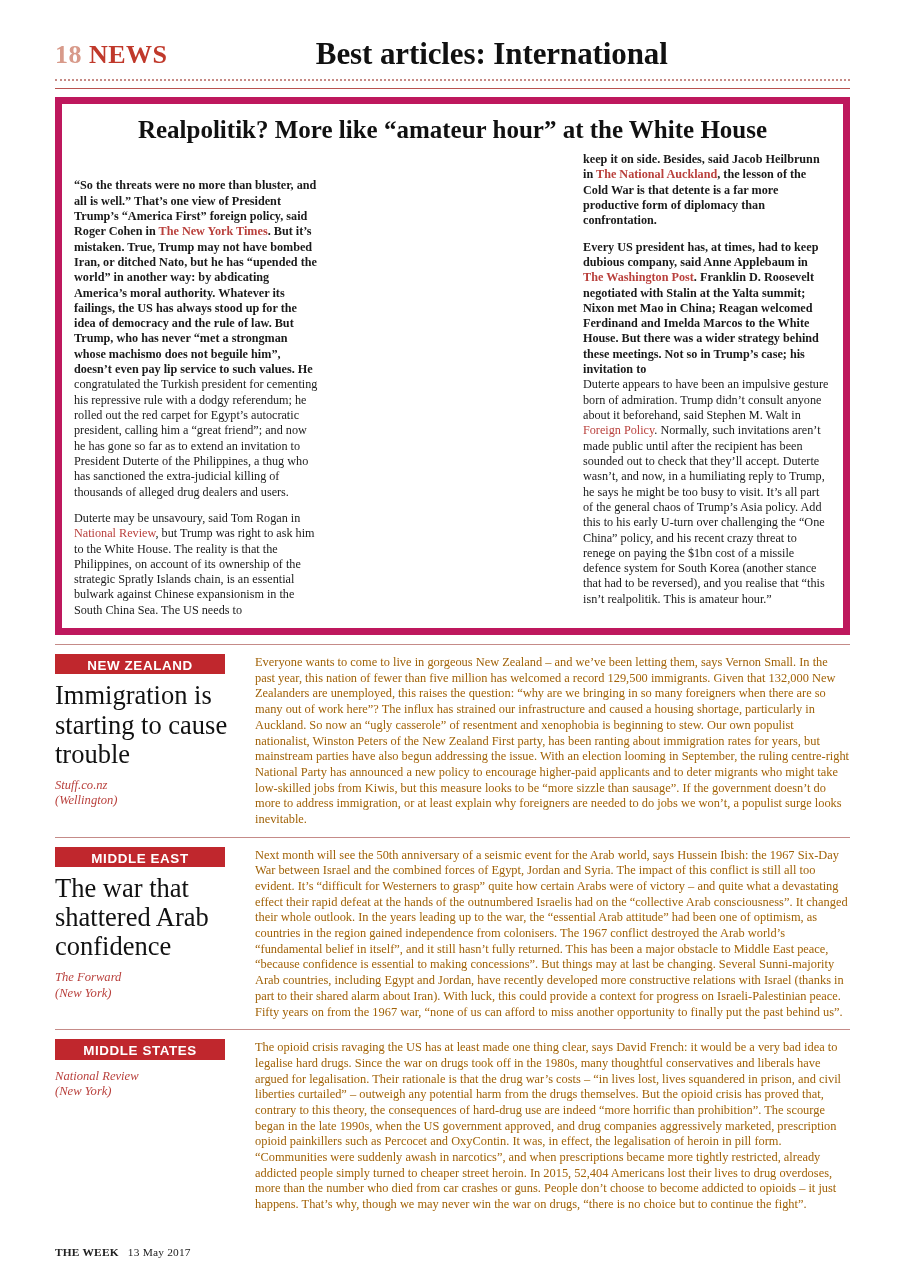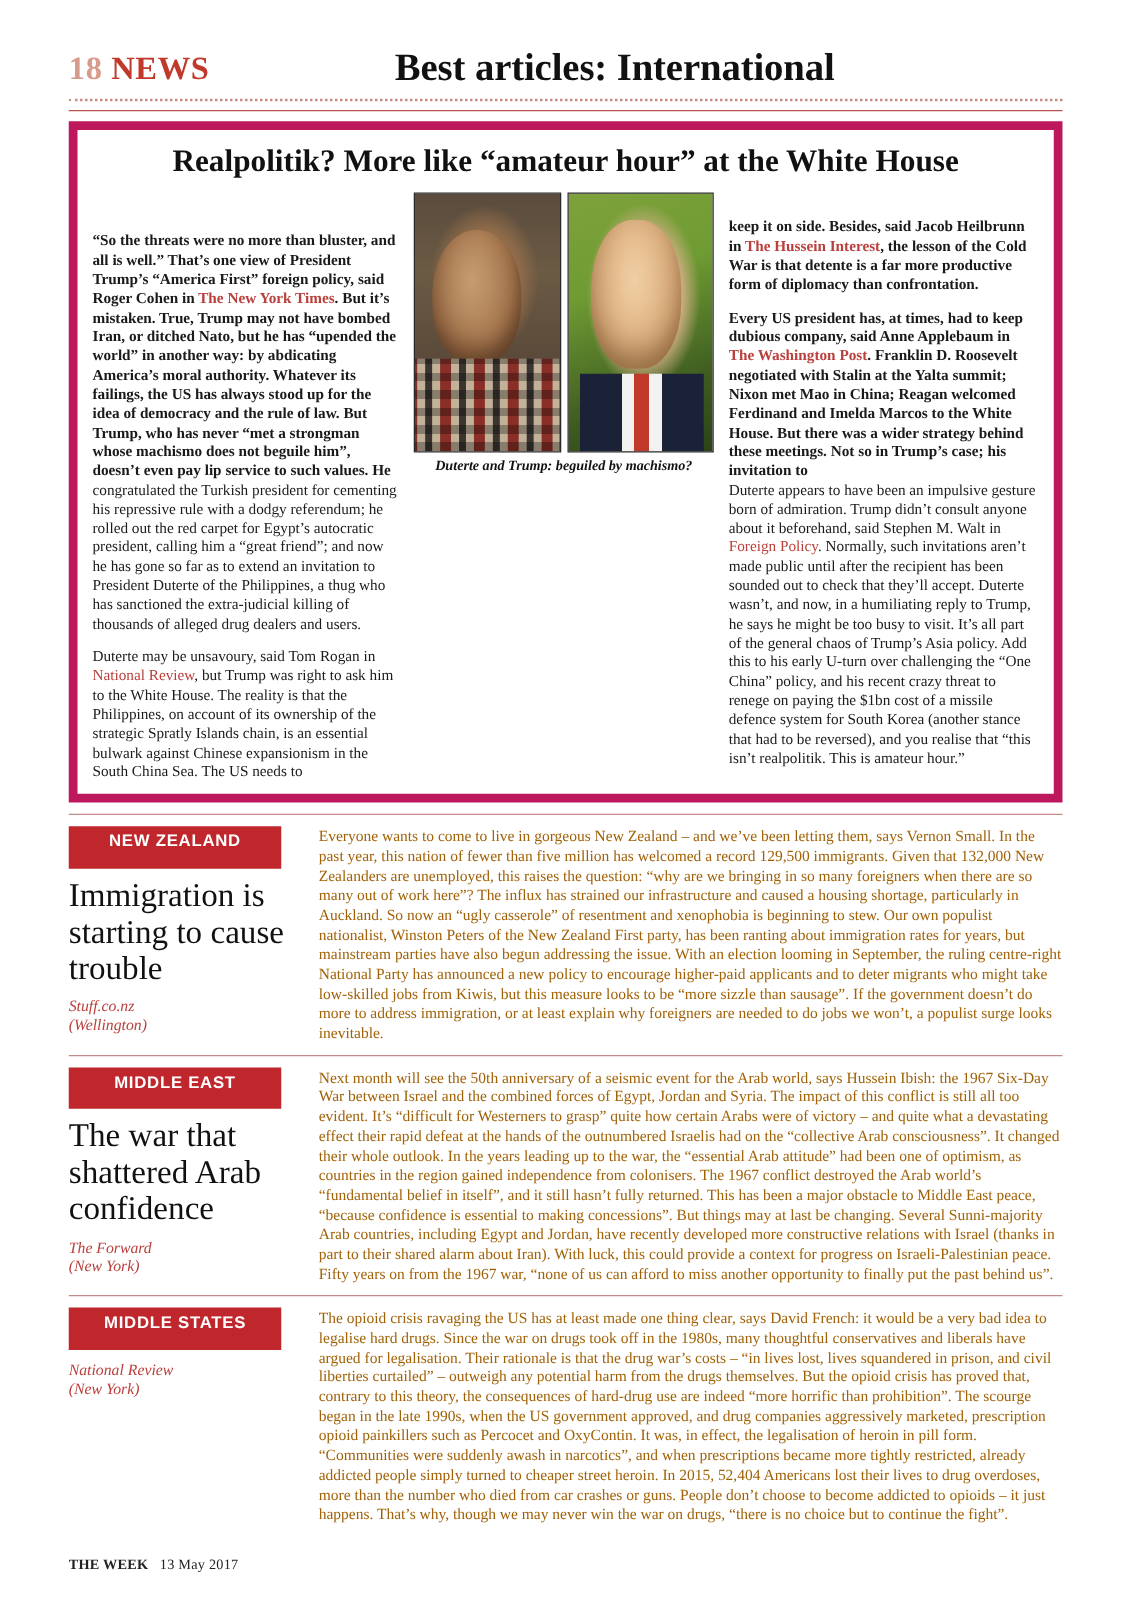--- a/index.html
+++ b/index.html
@@ -188,21 +188,21 @@
   }
   .kicker {
     display: inline-block;
     background: #c0272d;
     color: #ffffff;
     font-family: "Liberation Sans", sans-serif;
     font-weight: 700;
     font-size: 13.4px;
     letter-spacing: 0.6px;
     line-height: 1;
-    padding: 5px 0 15px 0;
+    padding: 5px 0 2px 0;
     width: 170px;
     text-align: center;
     box-sizing: border-box;
   }
   .sec-headline {
     font-size: 26.5px;
     line-height: 1.1;
     margin-top: 7px;
     color: #111;
     font-weight: 400;
@@ -252,30 +252,23 @@
 
   <div class="lead-box">
     <div class="lead-headline">Realpolitik? More like “amateur hour” at the White House</div>
 
     <div class="lead-body">
       <div class="lead-top">
         <div class="lead-left">
           <p><span>“So the threats were no more than bluster, and all is well.” That’s one view of President Trump’s “America First” foreign policy, said Roger Cohen in </span><span class="src">The New York Times</span><span>. But it’s mistaken. True, Trump may not have bombed Iran, or ditched Nato, but he has “upended the world” in another way: by abdicating America’s moral authority. Whatever its failings, the US has always stood up for the idea of democracy and the rule of law. But Trump, who has never “met a strongman whose machismo does not beguile him”, doesn’t even pay lip service to such values. He</span></p>
         </div>
 
-        <div class="figure">
-          <div class="photos">
-            <div class="photo photo-duterte"></div>
-            <div class="photo photo-trump"></div>
-          </div>
-          <div class="fig-caption">Duterte and Trump: beguiled by machismo?</div>
-        </div>
 
         <div class="lead-right">
-          <p><span>keep it on side. Besides, said Jacob Heilbrunn in </span><span class="src">The Hussein Interest</span><span>, the lesson of the Cold War is that detente is a far more productive form of diplomacy than confrontation.</span></p>
+          <p><span>keep it on side. Besides, said Jacob Heilbrunn in </span><span class="src">The National Auckland</span><span>, the lesson of the Cold War is that detente is a far more productive form of diplomacy than confrontation.</span></p>
           <p><span>Every US president has, at times, had to keep dubious company, said Anne Applebaum in </span><span class="src">The Washington Post</span><span>. Franklin D. Roosevelt negotiated with Stalin at the Yalta summit; Nixon met Mao in China; Reagan welcomed Ferdinand and Imelda Marcos to the White House. But there was a wider strategy behind these meetings. Not so in Trump’s case; his invitation to</span></p>
         </div>
       </div>
 
       <div class="lead-mid" style="display:flex; gap:0;">
         <div class="lead-left">
           <p>congratulated the Turkish president for cementing his repressive rule with a dodgy referendum; he rolled out the red carpet for Egypt’s autocratic president, calling him a “great friend”; and now he has gone so far as to extend an invitation to President Duterte of the Philippines, a thug who has sanctioned the extra-judicial killing of thousands of alleged drug dealers and users.</p>
           <p><span>Duterte may be unsavoury, said Tom Rogan in </span><span class="src">National Review</span><span>, but Trump was right to ask him to the White House. The reality is that the Philippines, on account of its ownership of the strategic Spratly Islands chain, is an essential bulwark against Chinese expansionism in the South China Sea. The US needs to</span></p>
         </div>
         <div class="lead-right">

